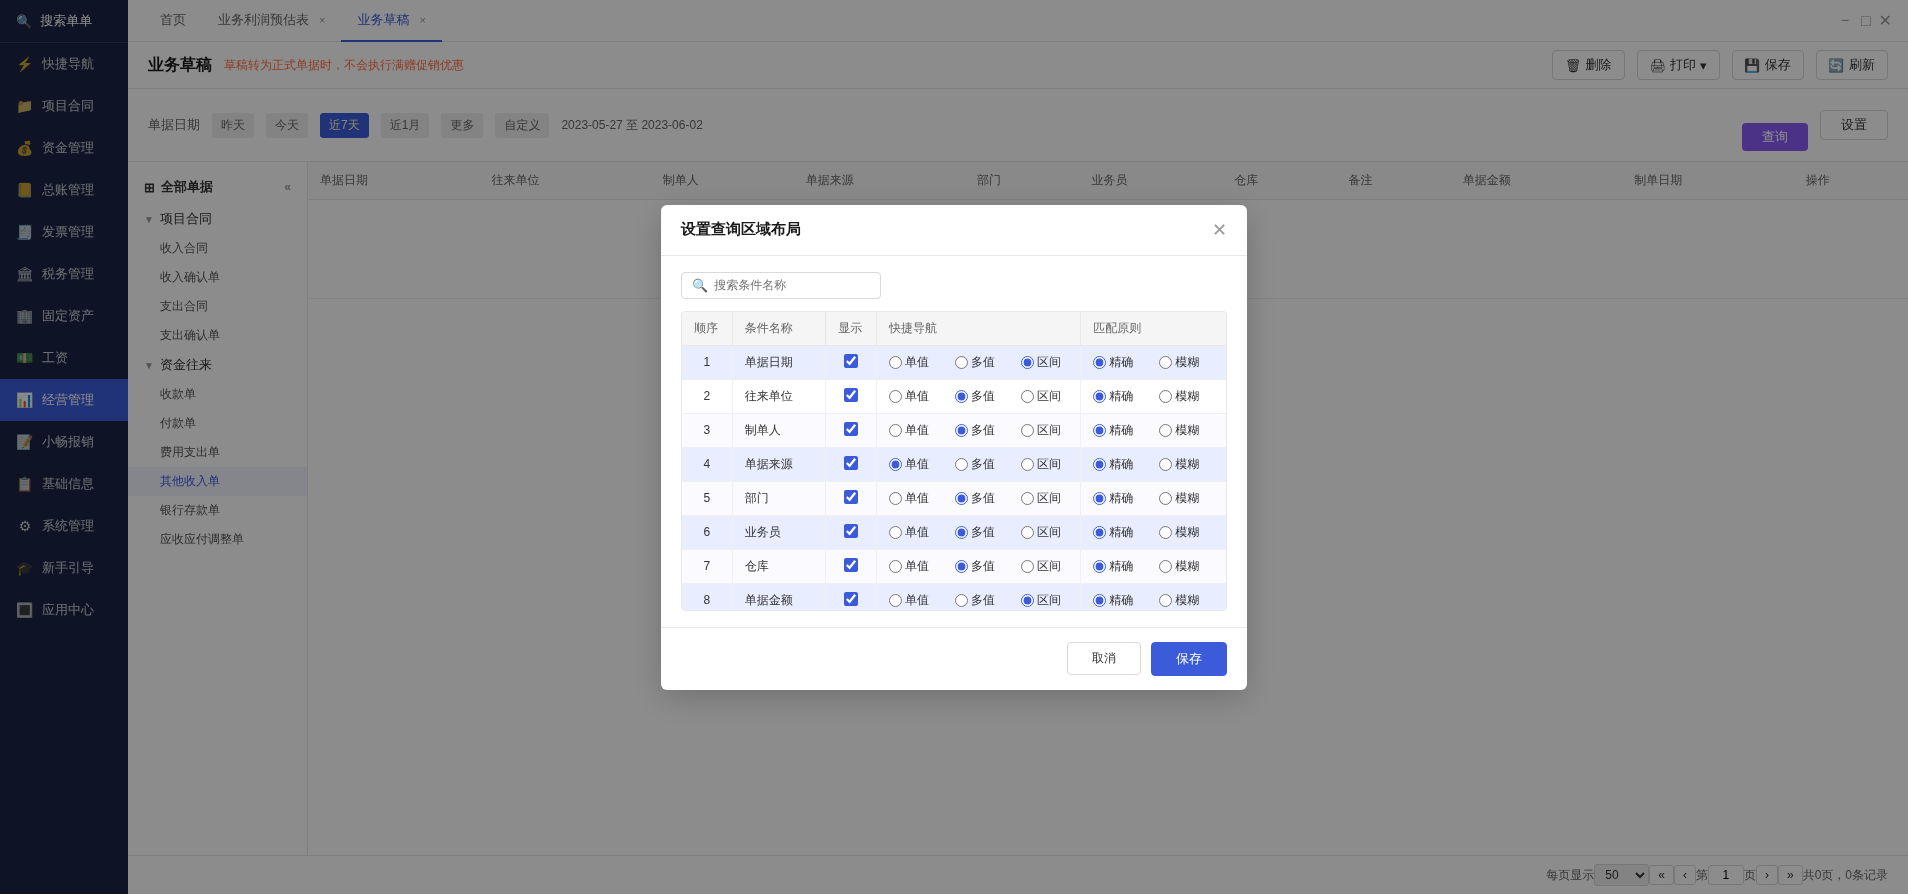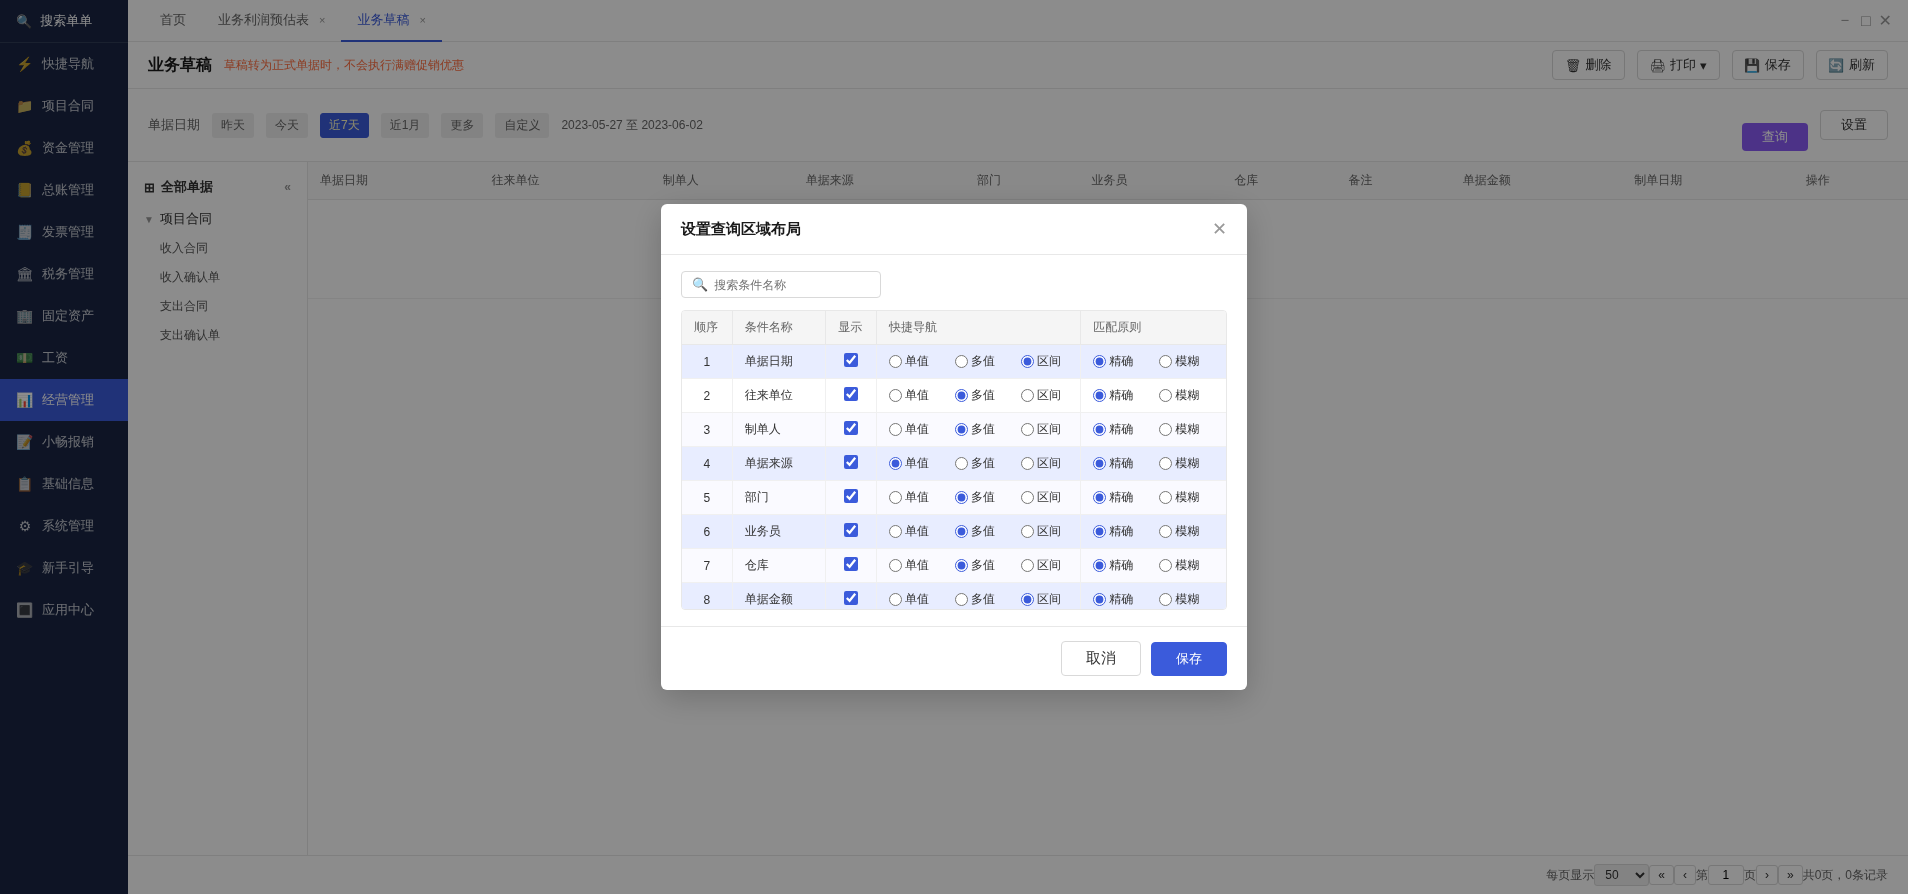--- a/index.html
+++ b/index.html
@@ -191,21 +191,21 @@
     
     .dialog-table-wrap { max-height: 300px; overflow-y: auto; border: 1px solid #e8e8e8; border-radius: 4px; }
 
     
     .dialog-footer {
       display: flex; align-items: center; justify-content: flex-end;
       padding: 14px 20px; border-top: 1px solid #e8e8e8; gap: 10px;
     }
     .btn-cancel {
       padding: 7px 24px; border: 1px solid #d9d9d9; border-radius: 4px;
-      background: #fff; cursor: pointer; font-size: 15px; color: #333;
+      background: #fff; cursor: pointer; font-size: 12px; color: #333;
     }
     .btn-save {
       padding: 7px 24px; border: 1px solid #3b5bdb; border-radius: 4px;
       background: #3b5bdb; cursor: pointer; font-size: 13px; color: #fff;
     }
 
     
     .dialog-table-wrap::-webkit-scrollbar { width: 6px; }
     .dialog-table-wrap::-webkit-scrollbar-thumb { background: #ccc; border-radius: 3px; }
   </style>
@@ -344,20 +344,29 @@
           <span>全部单据</span>
         </span>
         <span class="collapse-btn">«</span>
       </div>
       <div class="nav-group">
         <div class="nav-group-title expanded">项目合同</div>
         <div class="nav-sub-item">收入合同</div>
         <div class="nav-sub-item">收入确认单</div>
         <div class="nav-sub-item">支出合同</div>
         <div class="nav-sub-item">支出确认单</div>
+      </div>
+      <div class="nav-group">
+        <div class="nav-group-title expanded">资金往来</div>
+        <div class="nav-sub-item">收款单</div>
+        <div class="nav-sub-item">付款单</div>
+        <div class="nav-sub-item">费用支出单</div>
+        <div class="nav-sub-item active">其他收入单</div>
+        <div class="nav-sub-item">银行存款单</div>
+        <div class="nav-sub-item">应收应付调整单</div>
       </div>
     </div>
 
     <div class="table-area">
       <table class="data-table">
         <thead>
           <tr>
             <th>单据日期</th>
             <th>往来单位</th>
             <th>制单人</th>

